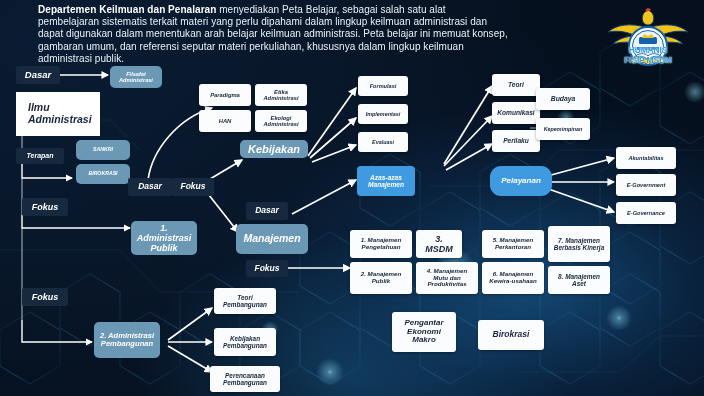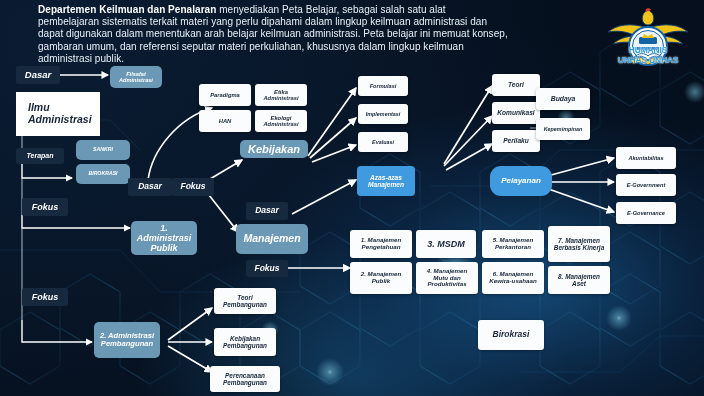--- a/index.html
+++ b/index.html
@@ -184,21 +184,21 @@
         <path d="M46 32 L48 28 L52 30 L56 28 L58 32 Z" fill="#f2c318"></path>
         <path d="M41 41 h22 v3 h-22 z" fill="#1462a8"></path>
 
         <path d="M37 52 C43 46, 49 47, 52 50 C55 47, 61 46, 67 52 C61 49, 55 50, 52 54 C49 50, 43 49, 37 52 Z" fill="#ffffff" stroke="#1462a8" stroke-width="1"></path>
         <path d="M35 54 C43 50, 49 51, 52 55 C55 51, 61 50, 69 54 L67 58 C61 55, 55 56, 52 59 C49 56, 43 55, 37 58 Z" fill="#f2c318" stroke="#0a3c76" stroke-width="0.8"></path>
       </g>
     </svg>
   </div>
   <div class="logo-text">
     <div>HUMANIS</div>
-    <div>UNHAS UNHAS</div>
+    <div>FISIP MSDM</div>
   </div>
 
   <svg class="edges">
     <defs>
       <marker id="ah" viewBox="0 0 10 10" refX="8.4" refY="5" markerWidth="5.2" markerHeight="5.2" orient="auto-start-reverse">
         <path d="M 0 0 L 10 5 L 0 10 z" fill="#ffffff"></path>
       </marker>
       <marker id="ahb" viewBox="0 0 10 10" refX="8.4" refY="5" markerWidth="6.2" markerHeight="6.2" orient="auto-start-reverse">
         <path d="M 0 0 L 10 5 L 0 10 z" fill="#ffffff"></path>
       </marker>
@@ -321,25 +321,26 @@
 
   <div class="node n-white" style="left:214px; top:288px; width:62px; height:26px; font-size:6.4px;">Teori Pembangunan</div>
 
   <div class="node n-white" style="left:214px; top:328px; width:62px; height:28px; font-size:6.4px;">Kebijakan Pembangunan</div>
 
   <div class="node n-white" style="left:210px; top:366px; width:70px; height:26px; font-size:6.4px;">Perencanaan Pembangunan</div>
 
   <div class="node n-white" style="left:350px; top:230px; width:62px; height:28px; font-size:6.2px;">1. Manajemen Pengetahuan</div>
   <div class="node n-white" style="left:350px; top:262px; width:62px; height:32px; font-size:6.2px;">2. Manajemen Publik</div>
 
-  <div class="node n-white" style="left:416px; top:230px; width:60px; height:28px; font-size:9px;">3. MSDM</div>
+  <div class="node n-white" style="left:416px; top:230px; width:46px; height:28px; font-size:9px;">3. MSDM</div>
   <div class="node n-white" style="left:416px; top:262px; width:62px; height:32px; font-size:6.2px;">4. Manajemen Mutu dan Produktivitas</div>
 
   <div class="node n-white" style="left:482px; top:230px; width:62px; height:28px; font-size:6.2px;">5. Manajemen Perkantoran</div>
   <div class="node n-white" style="left:482px; top:262px; width:62px; height:32px; font-size:6.2px;">6. Manajemen Kewira-usahaan</div>
 
   <div class="node n-white" style="left:548px; top:226px; width:62px; height:36px; font-size:6.4px;">7. Manajemen Berbasis Kinerja</div>
   <div class="node n-white" style="left:548px; top:266px; width:62px; height:28px; font-size:6.4px;">8. Manajemen Aset</div>
 
+  <div class="node n-white" style="left:392px; top:312px; width:64px; height:40px; font-size:8px;">Pengantar Ekonomi Makro</div>
 
   <div class="node n-white" style="left:478px; top:320px; width:66px; height:30px; font-size:8.5px;">Birokrasi</div>
 
 </div>
 
 </body></html>

